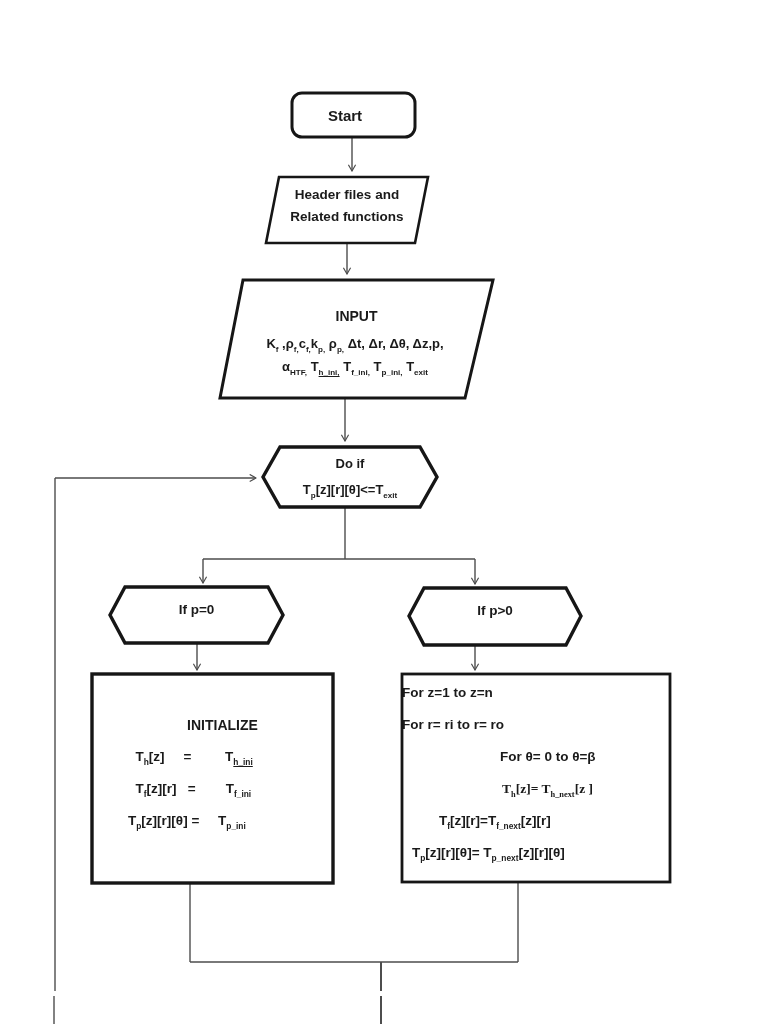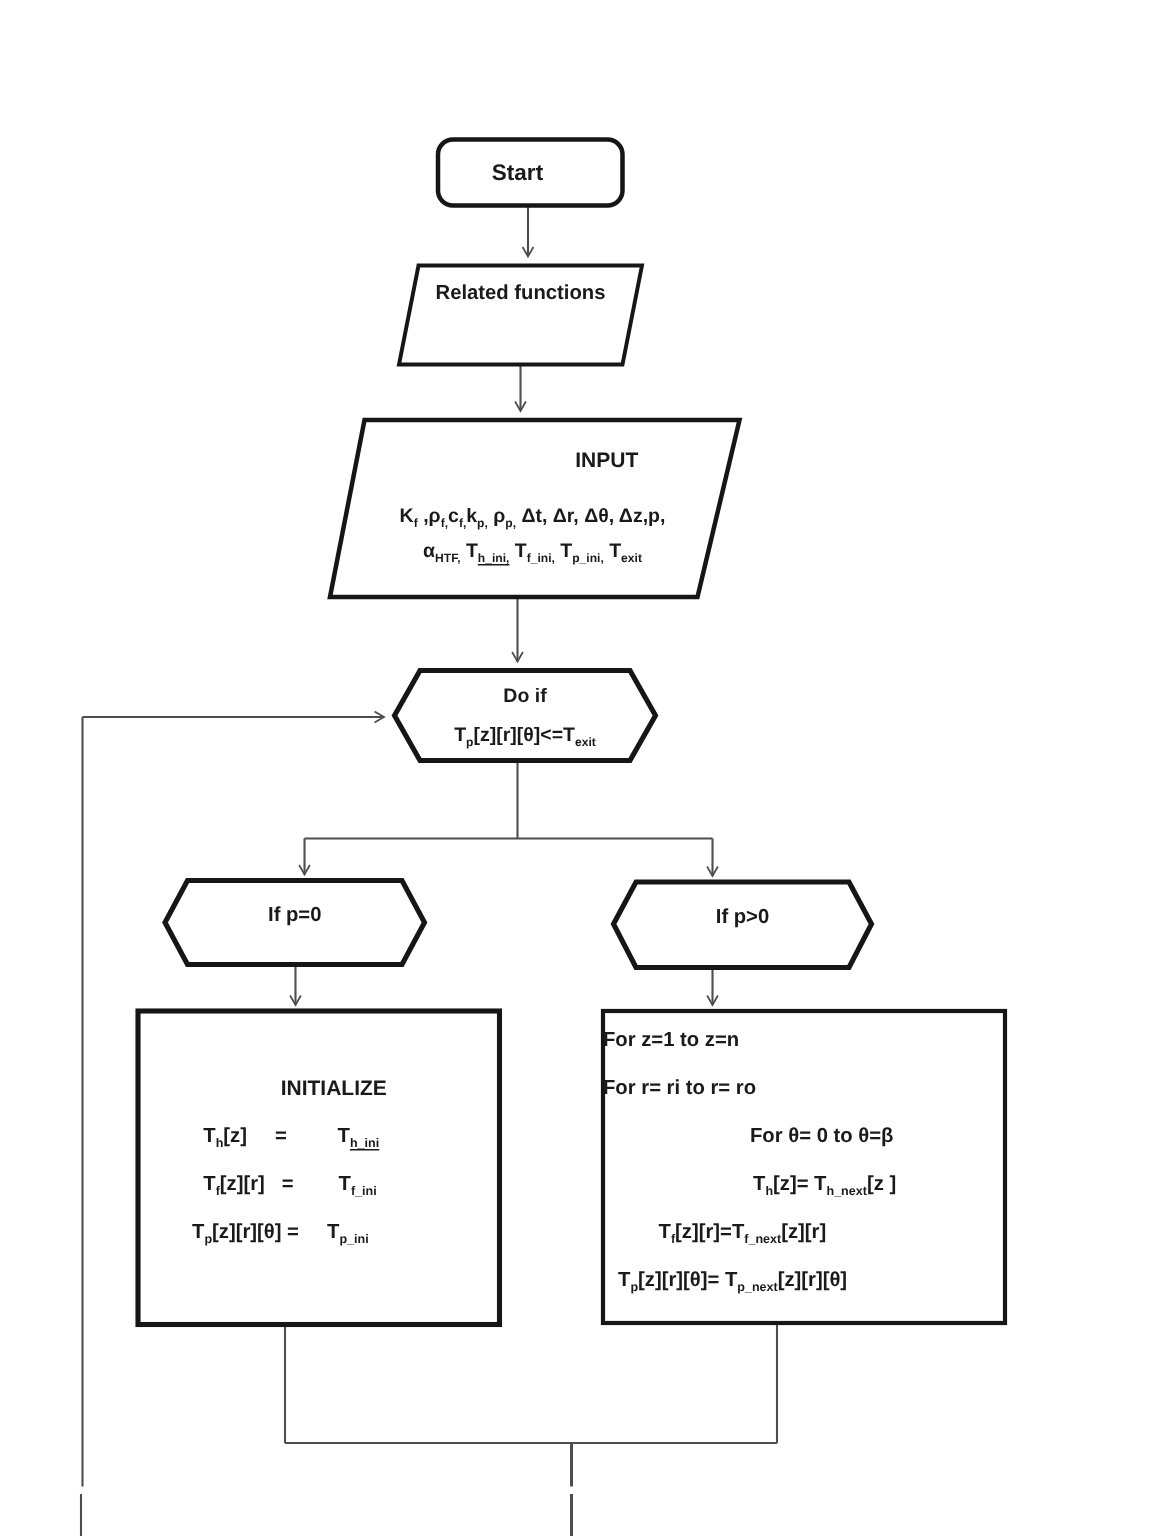--- a/index.html
+++ b/index.html
@@ -18,21 +18,21 @@
   .conn{stroke:var(--connector);stroke-width:1.4;fill:none;}
   .conn.thick{stroke-width:2;}
   .shape{stroke:var(--shape-border);fill:#ffffff;}
   .lbl{position:absolute;white-space:nowrap;}
   .center{text-align:center;white-space:normal;}
   sub{font-size:0.62em;line-height:0;letter-spacing:0;}
   sub.u{text-decoration:underline;}
   .rows .row{height:19px;margin-bottom:13px;}
   .loop-rows .row{height:18px;margin-bottom:14px;}
   .ind-a{padding-left:0;}   .ind-b{}
-  .ind-c{padding-left:98px;}  .ind-d{padding-left:100px;}
+  .ind-c{padding-left:98px;}  .ind-d{padding-left:100px;font-family:Liberation Serif, serif;}
   .ind-e{padding-left:37px;}  .ind-f{padding-left:10px;}
 </style>
 </head>
 <body>
 
 <div id="canvas">
 
   <svg width="768" height="1024" viewBox="0 0 768 1024">
     <defs>
       <marker id="arr" viewBox="0 0 10 10" refX="8.5" refY="5" markerWidth="9" markerHeight="9" orient="auto-start-reverse" markerUnits="userSpaceOnUse">
@@ -68,24 +68,25 @@
       <polygon class="shape" points="125,587 268,587 283,615 268,643 125,643 110,615" stroke-width="3.4"></polygon>
       <polygon class="shape" points="424,588 566,588 581,616 566,645 424,645 409,616" stroke-width="3.4"></polygon>
       <rect class="shape" x="92" y="674" width="241" height="209" stroke-width="3.4"></rect>
       <rect class="shape" x="402" y="674" width="268" height="208" stroke-width="2.8"></rect>
     </g>
   </svg>
 
   <div class="lbl" style="left:292px;top:93px;width:106px;height:44px;display:flex;align-items:center;justify-content:center;font-size:15px;">Start</div>
 
   <div class="lbl center" style="left:266px;top:184px;width:162px;font-size:13.5px;line-height:22px;">
+    <div>Header files and</div>
     <div>Related functions</div>
   </div>
 
-  <div class="lbl center" style="left:240px;top:298px;width:233px;font-size:14px;margin-left:48px;">INPUT</div>
+  <div class="lbl center" style="left:240px;top:308px;width:233px;font-size:14px;">INPUT</div>
   <div class="lbl center" style="left:205px;top:332px;width:300px;font-size:13px;line-height:23px;">
     <div><span>K</span><sub>f</sub><span> ,ρ</span><sub>f,</sub><span>c</span><sub>f,</sub><span>k</span><sub>p,</sub><span> ρ</span><sub>p,</sub><span> Δt, Δr, Δθ, Δz,p,</span></div>
     <div><span>α</span><sub>HTF,</sub><span> T</span><sub class="u">h_ini,</sub><span> T</span><sub>f_ini,</sub><span> T</span><sub>p_ini,</sub><span> T</span><sub>exit</sub></div>
   </div>
 
   <div class="lbl center" style="left:263px;top:451px;width:174px;font-size:13px;line-height:26px;">
     <div>Do if</div>
     <div><span>T</span><sub>p</sub><span>[z][r][θ]&lt;=T</span><sub>exit</sub></div>
   </div>
 

